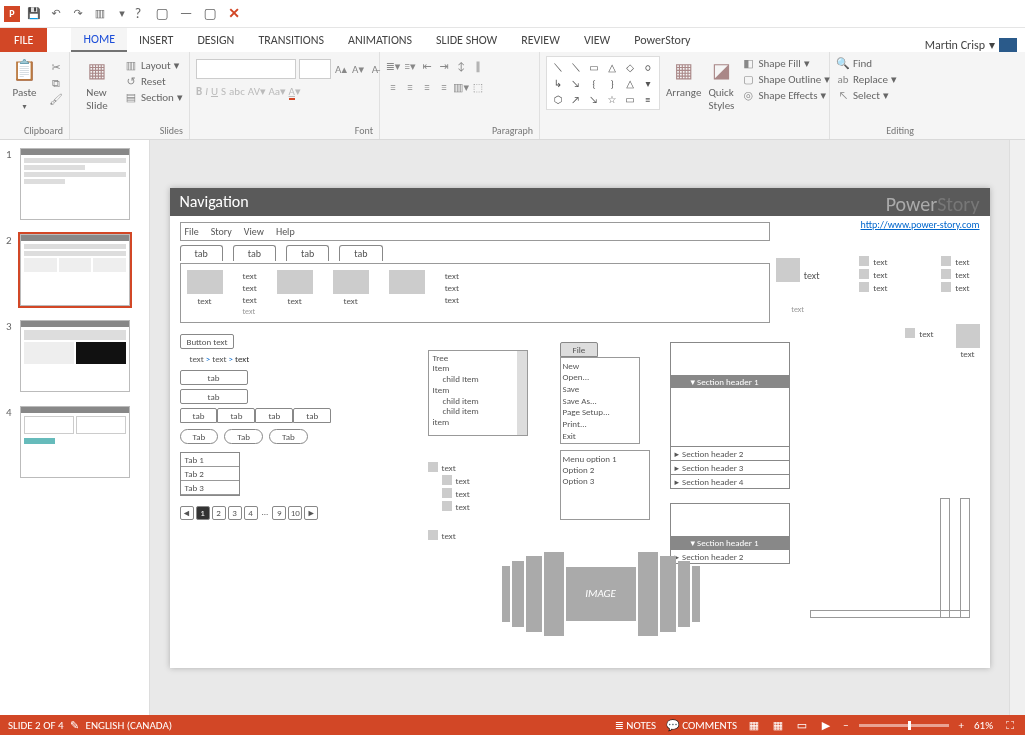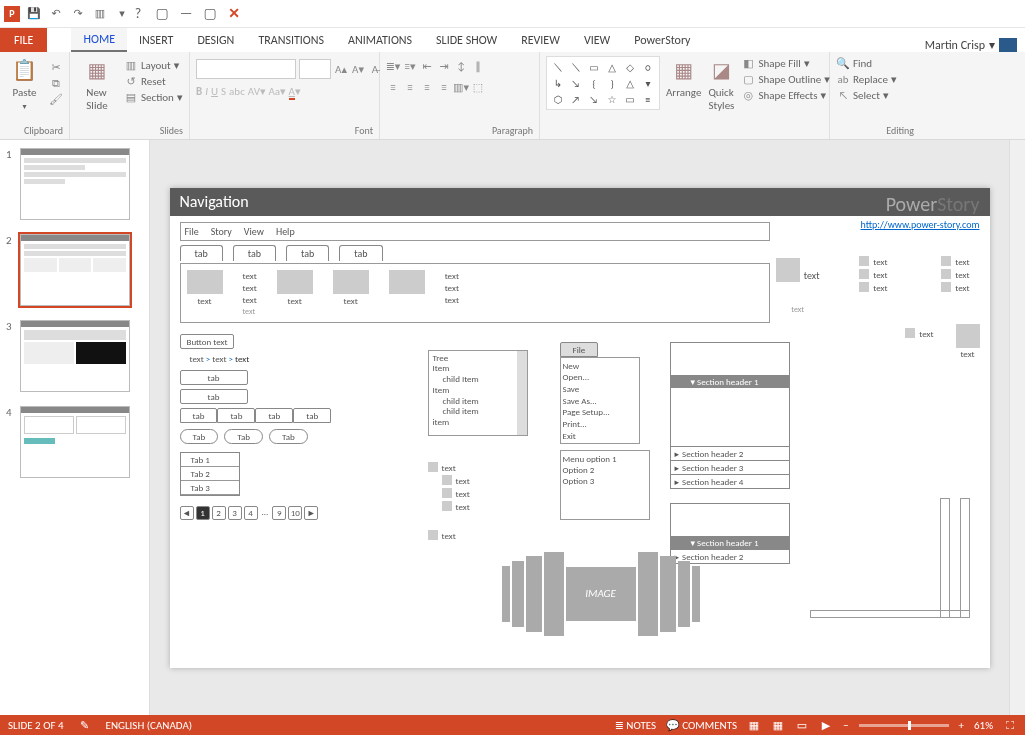--- a/index.html
+++ b/index.html
@@ -61,42 +61,42 @@
 .tb-thumb{width:36px;height:24px;background:#ccc;}
 .bt{border:1px solid #888;padding:1px 6px;font-size:9px;border-radius:2px;display:inline-block;background:#fff;}
 .bc{color:#0066cc;font-size:9px;margin:4px 0 6px 10px;}
 .bc span{color:#555;}
 .vtab{border:1px solid #888;padding:1px 0;width:68px;text-align:center;font-size:9px;margin-bottom:4px;background:#fff;border-radius:2px;}
 .htabs{display:flex;margin-top:6px;}
 .htabs .ht{border:1px solid #888;padding:1px 12px;font-size:9px;border-radius:2px 2px 0 0;}
 .htabs2{display:flex;gap:6px;margin-top:6px;}
 .pill{border:1px solid #888;border-radius:9px;padding:1px 12px;font-size:9px;}
 .vlist{border:1px solid #888;width:60px;font-size:9px;margin-top:8px;}
-.vlist div{padding:1px 10px;border-bottom:1px solid #999;}
+.vlist div{padding:1px 4px;border-bottom:1px solid #999;}
 .pager{display:flex;gap:2px;margin-top:10px;font-size:9px;}
 .pg{border:1px solid #888;width:14px;height:14px;display:flex;align-items:center;justify-content:center;border-radius:2px;}
 .pg.cur{background:#333;color:#fff;}
 .treebox{border:1px solid #999;width:100px;height:86px;padding:2px 4px;font-size:9px;line-height:1.2;position:relative;}
 .treebox .sb{position:absolute;right:0;top:0;bottom:0;width:10px;background:#ddd;}
 .filetab{border:1px solid #888;background:#ddd;padding:1px 12px;font-size:9px;display:inline-block;border-radius:2px 2px 0 0;}
 .menu-dd{border:1px solid #999;width:80px;font-size:9px;padding:2px;line-height:1.3;}
 .menu-optbox{border:1px solid #999;width:90px;height:70px;font-size:9px;padding:2px;margin-top:6px;}
 .accordion{border:1px solid #888;width:120px;font-size:9px;}
 .acc-h{background:#888;color:#fff;padding:1px 20px;margin-top:32px;}
 .acc-h2{border-top:1px solid #888;padding:1px 4px;display:flex;align-items:center;gap:3px;}
 .acc-body{height:58px;}
 .chkrow{display:flex;align-items:center;gap:4px;font-size:9px;margin-bottom:2px;}
 .chk{width:10px;height:10px;background:#ccc;}
 .image-car{display:flex;align-items:center;gap:2px;margin-top:16px;}
 .car-sl{background:#aaa;}
 .sliderbar{width:160px;height:8px;border:1px solid #999;margin-top:6px;position:relative;}
 .vs{border:1px solid #999;width:10px;height:120px;position:relative;}
 
 
-.statusbar { height:20px; background:#d24726; color:#fff; display:flex; align-items:center; font-size:11px; padding:0 8px; gap:14px;}
+.statusbar { height:20px; background:#d24726; color:#fff; display:flex; align-items:center; font-size:11px; padding:0 8px; gap:4px;}
 .statusbar .right{margin-left:auto;display:flex;align-items:center;gap:10px;}
 .zoom-slider{width:90px;height:3px;background:rgba(255,255,255,.5);position:relative;}
 .zoom-slider::after{content:"";position:absolute;left:55%;top:-3px;width:3px;height:9px;background:#fff;}
 .sb-ic{display:inline-flex;width:14px;height:14px;align-items:center;justify-content:center;}
 
 
 .tp{position:relative;}
 .tp-bar{background:#888;height:6px;}
 .tp-body{padding:3px;}
 .tp-row{height:5px;background:#ddd;margin-bottom:2px;}

